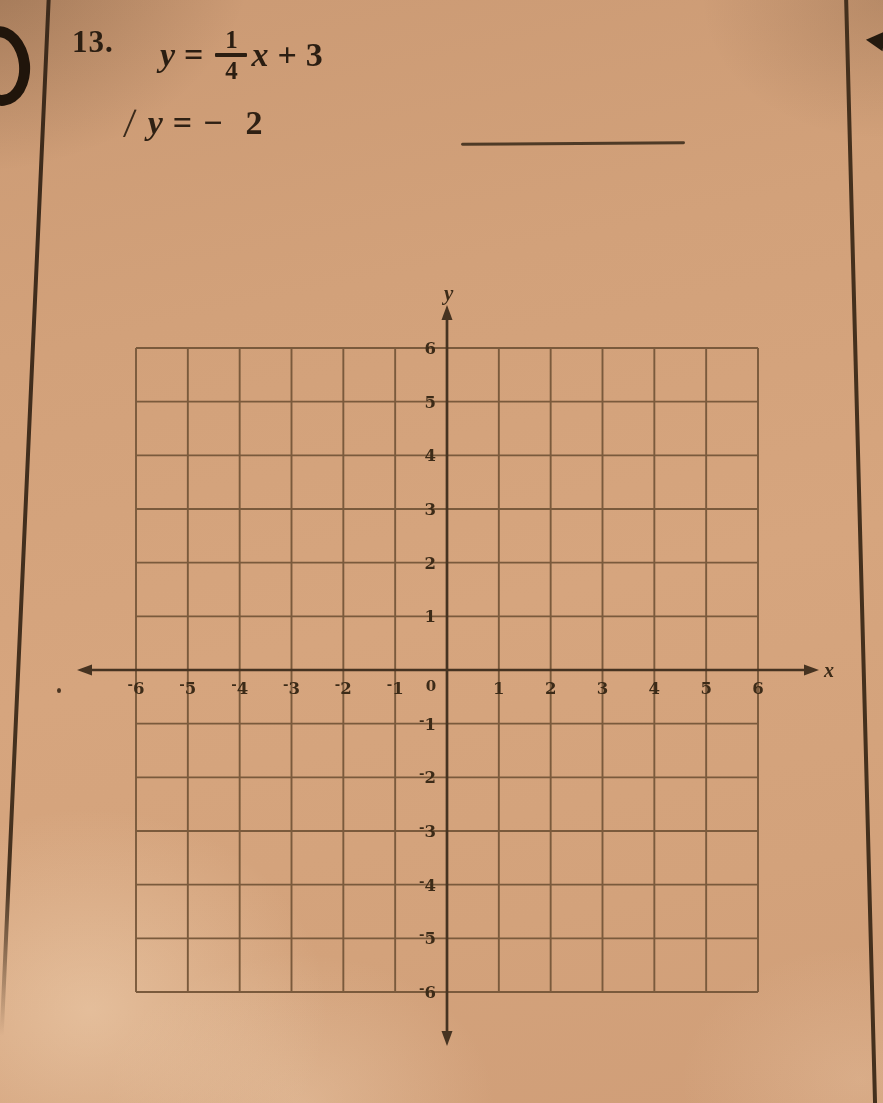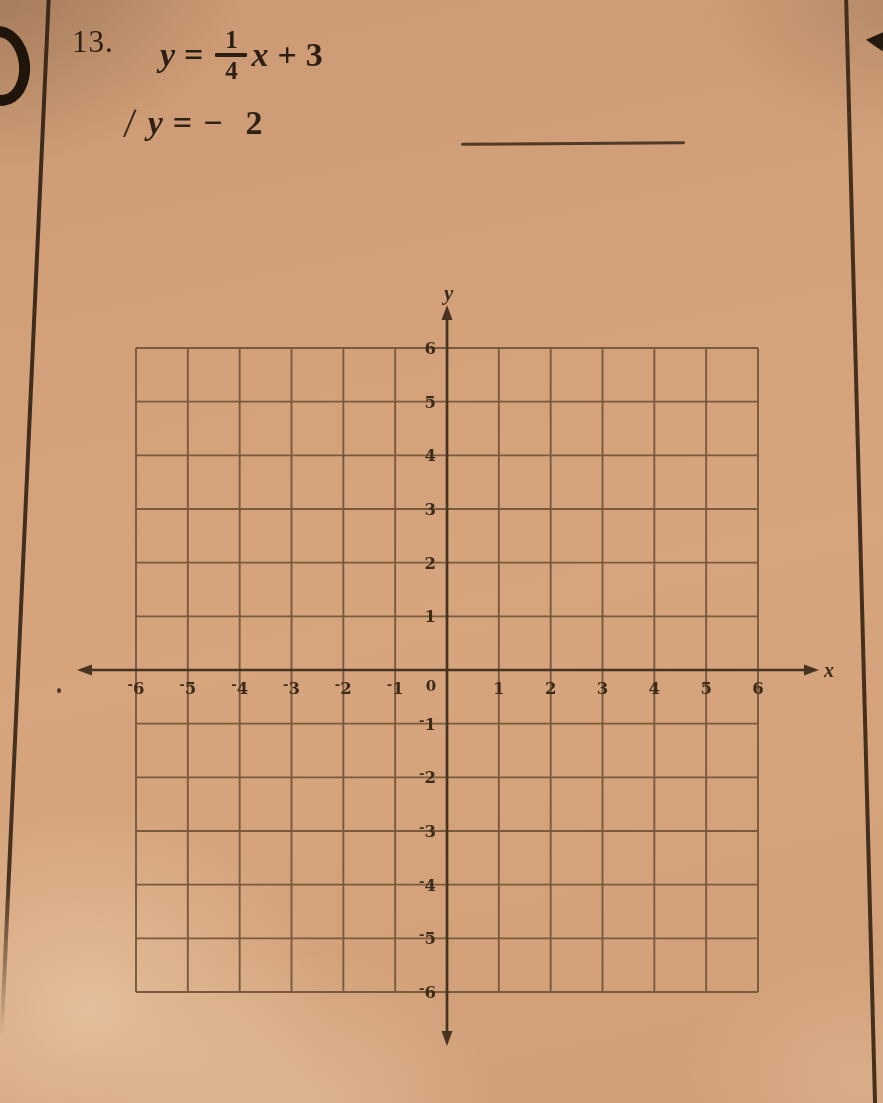--- a/index.html
+++ b/index.html
@@ -33,21 +33,21 @@
   }
   .corner-mark{
     position:absolute;left:866px;top:30px;width:0;height:0;
     border-top:11px solid transparent;border-bottom:9px solid transparent;
     border-right:18px solid #241a0f;transform:rotate(8deg);
   }
   .speck{position:absolute;width:4px;height:5px;border-radius:50%;background:#4a3420;}
   
   .problem-number{
     position:absolute;left:72px;top:24px;
-    font-size:31px;font-weight:normal;letter-spacing:1px;color:#2b1e12;
+    font-size:31px;font-weight:bold;letter-spacing:1px;color:#2b1e12;
   }
   .equation1{
     position:absolute;left:160px;top:10px;height:90px;
     display:flex;align-items:center;gap:9px;
     font-size:34px;font-weight:bold;color:#2b1e12;
   }
   .equation1 .var{font-style:italic;}
   .frac{display:inline-flex;flex-direction:column;align-items:center;margin:0 1px 0 3px;line-height:1;}
   .frac .fnum{font-size:25px;line-height:0.95;}
   .frac .fbar{width:32px;height:3.5px;background:#2b1e12;margin:2px 0;border-radius:1px;}

